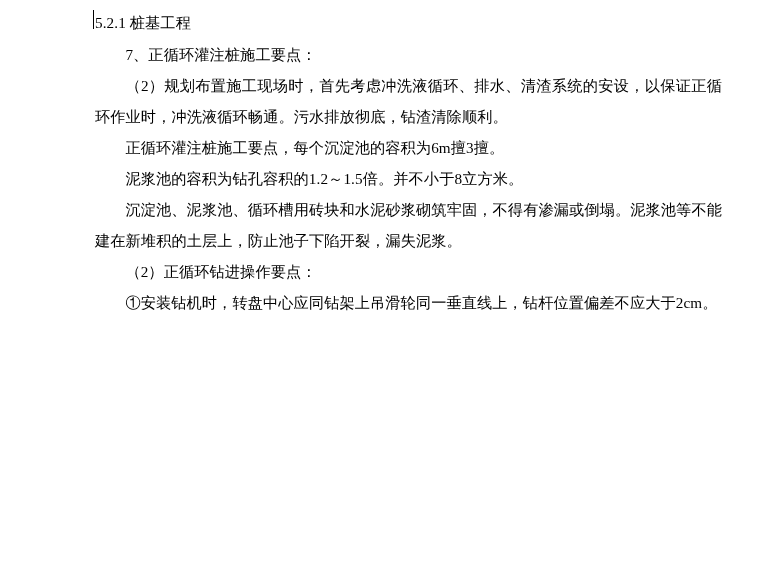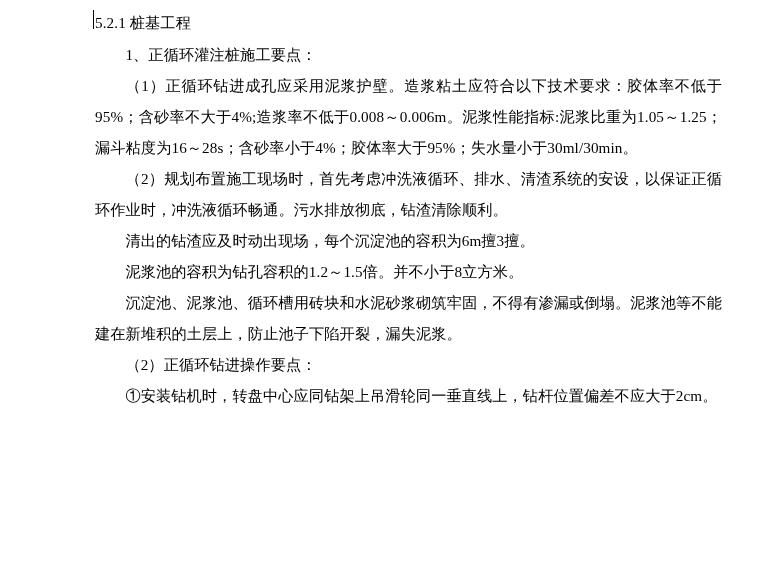--- a/index.html
+++ b/index.html
@@ -53,22 +53,21 @@
 </style>
 </head>
 <body>
 
 <div class="page">
   <div class="caret"></div>
 
   <div class="doc-body">
     <div class="heading">5.2.1 桩基工程</div>
 
-    <p class="para">1、正循环灌注桩施工要点：</p>
-    <p class="para">（1）正循环钻进成孔应采用泥浆护壁。造浆粘土应符合以下技术要求：胶体率不低于95%；含砂率不大于4%;造浆率不低于0.008～0.006m。泥浆性能指标:泥浆比重为1.05～1.25；漏斗粘度为16～28s；含砂率小于4%；胶体率大于95%；失水量小于30ml/30min。</p>
+    <p class="para">7、正循环灌注桩施工要点：</p>
     <p class="para">（2）规划布置施工现场时，首先考虑冲洗液循环、排水、清渣系统的安设，以保证正循环作业时，冲洗液循环畅通。污水排放彻底，钻渣清除顺利。</p>
-    <p class="para">清出的钻渣应及时动出现场，每个沉淀池的容积为6m擅3擅。</p>
+    <p class="para">正循环灌注桩施工要点，每个沉淀池的容积为6m擅3擅。</p>
     <p class="para">泥浆池的容积为钻孔容积的1.2～1.5倍。并不小于8立方米。</p>
     <p class="para">沉淀池、泥浆池、循环槽用砖块和水泥砂浆砌筑牢固，不得有渗漏或倒塌。泥浆池等不能建在新堆积的土层上，防止池子下陷开裂，漏失泥浆。</p>
     <p class="para">（2）正循环钻进操作要点：</p>
     <p class="para">①安装钻机时，转盘中心应同钻架上吊滑轮同一垂直线上，钻杆位置偏差不应大于2cm。</p>
   </div>
 </div>
 
 </body></html>

